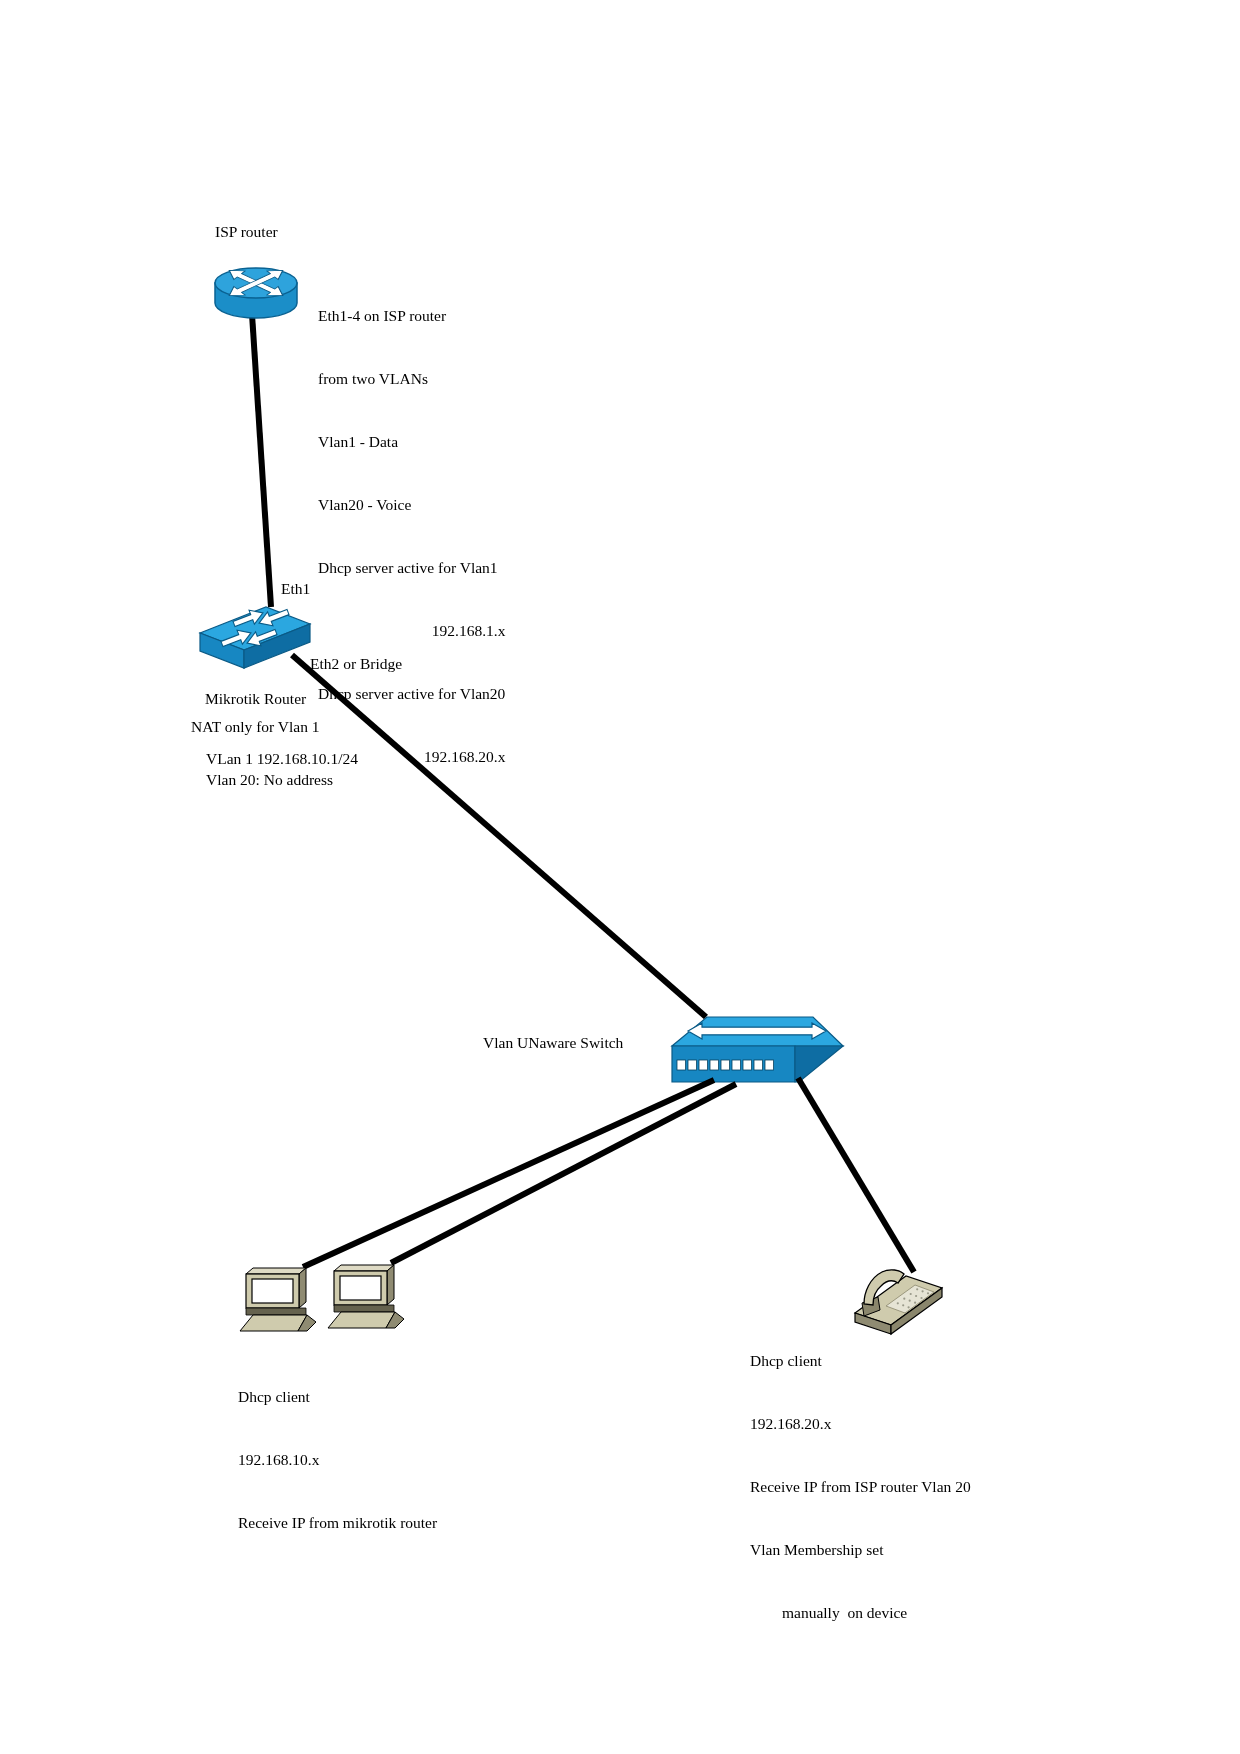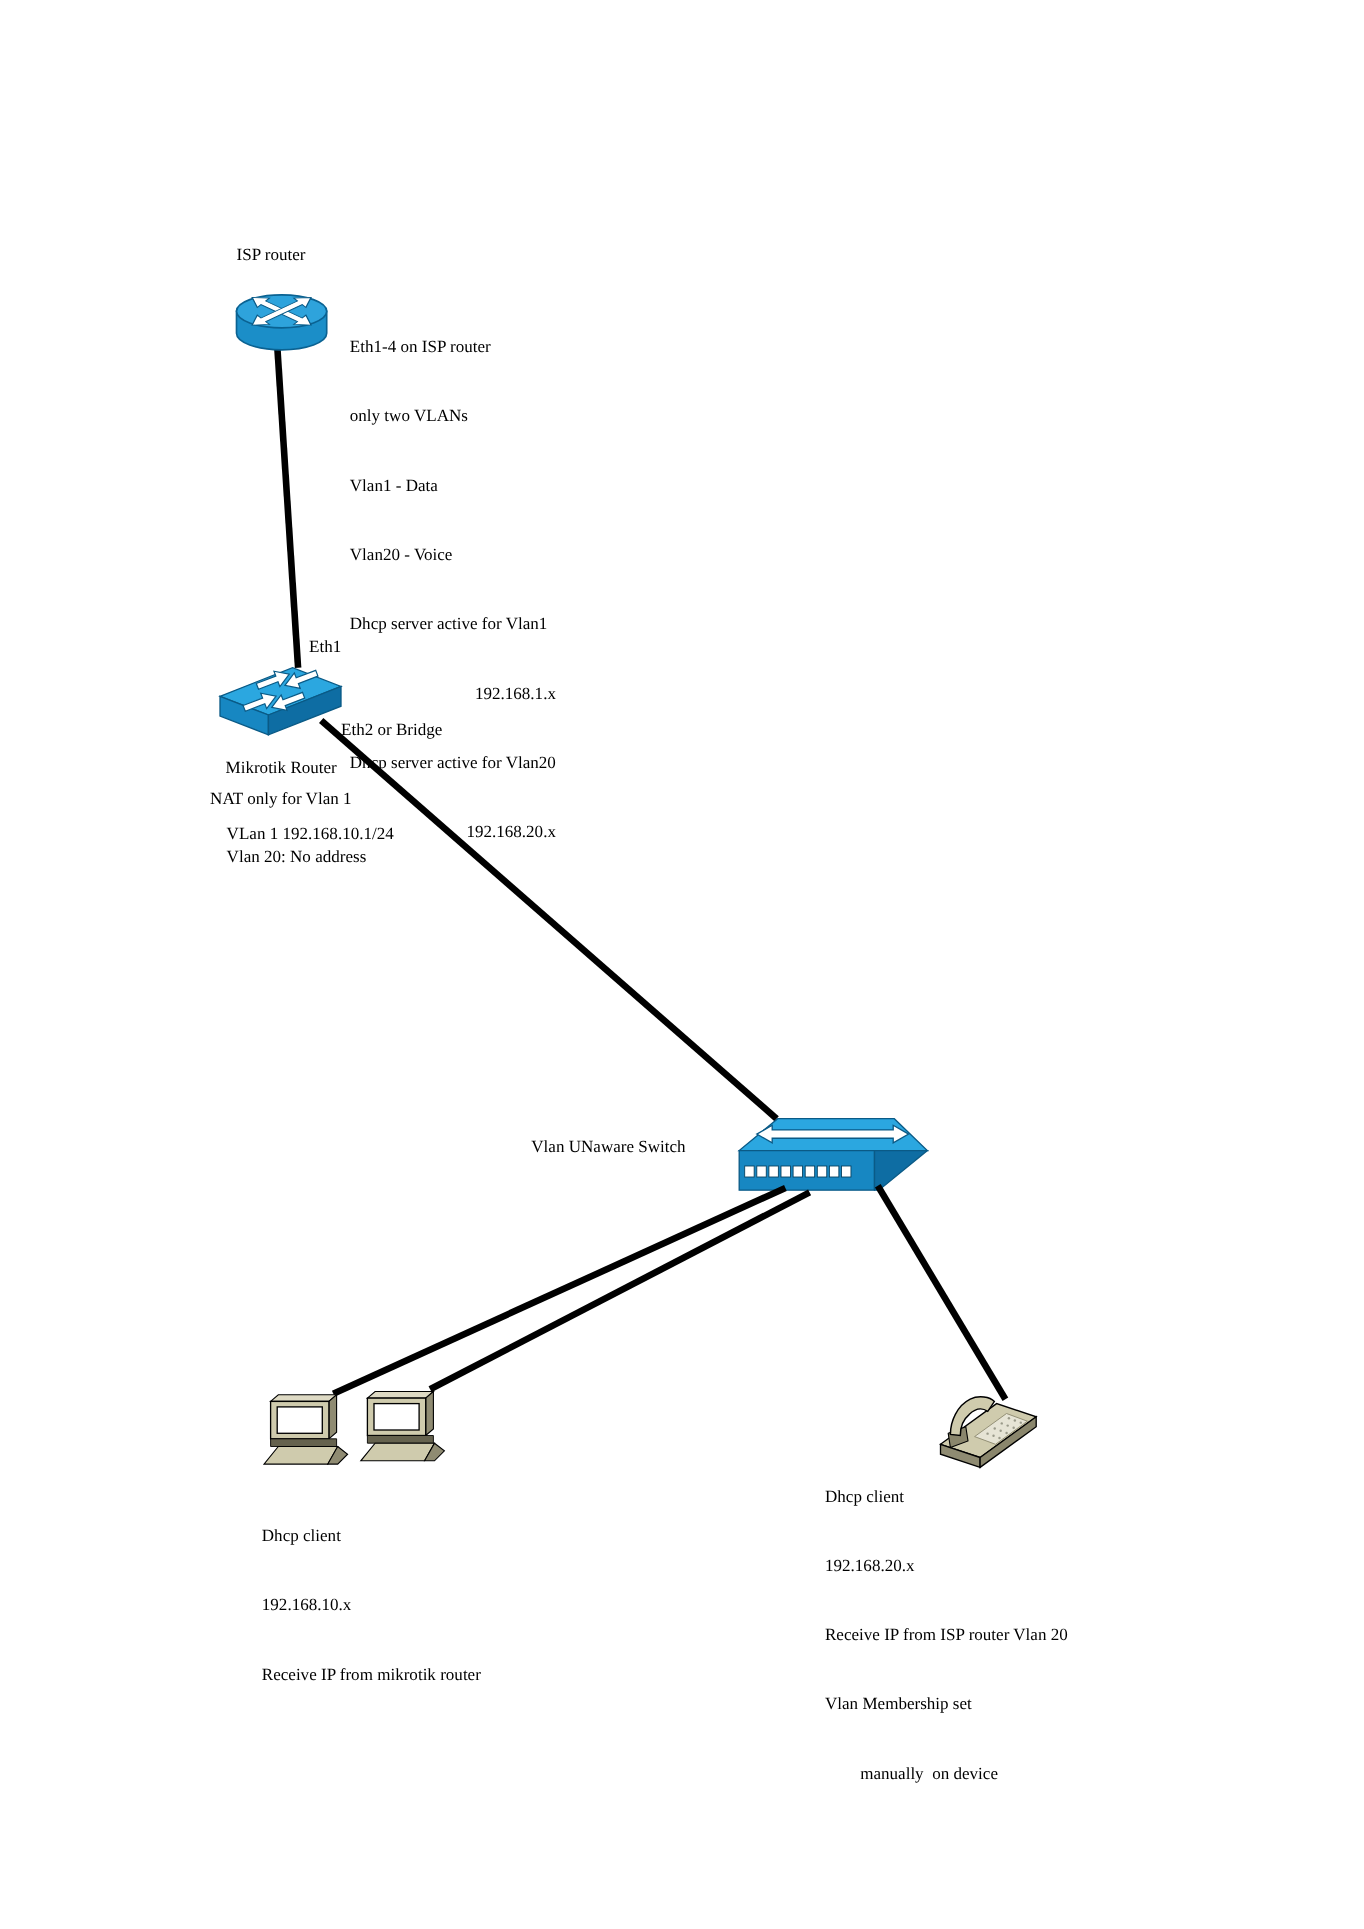--- a/index.html
+++ b/index.html
@@ -116,21 +116,21 @@
       </g>
       <path d="M862,1303 L878,1297 L880,1310 L864,1316 Z" fill="#8a866c" stroke="#000" stroke-width="1"></path>
       <path d="M864,1304 C864,1292 870,1278 882,1272 C890,1268 900,1270 904,1274 L898,1283 C892,1279 886,1281 881,1286 C875,1291 873,1297 873,1305 Z" stroke="#000" stroke-width="1.3" fill="#cfcbad"></path>
     </g>
   </svg>
 
   <div class="label" style="left:215px;top:221px;">ISP router</div>
 
   <div class="label" style="left:318px;top:263px;">
     <div>Eth1-4 on ISP router</div>
-    <div>only two VLANs</div>
+    <div>from two VLANs</div>
     <div>Vlan1 - Data</div>
     <div>Vlan20 - Voice</div>
     <div>Dhcp server active for Vlan1</div>
     <div class="indent">192.168.1.x</div>
     <div>Dhcp server active for Vlan20</div>
     <div class="indent">192.168.20.x</div>
   </div>
 
   <div class="label" style="left:281px;top:578px;">Eth1</div>
 

